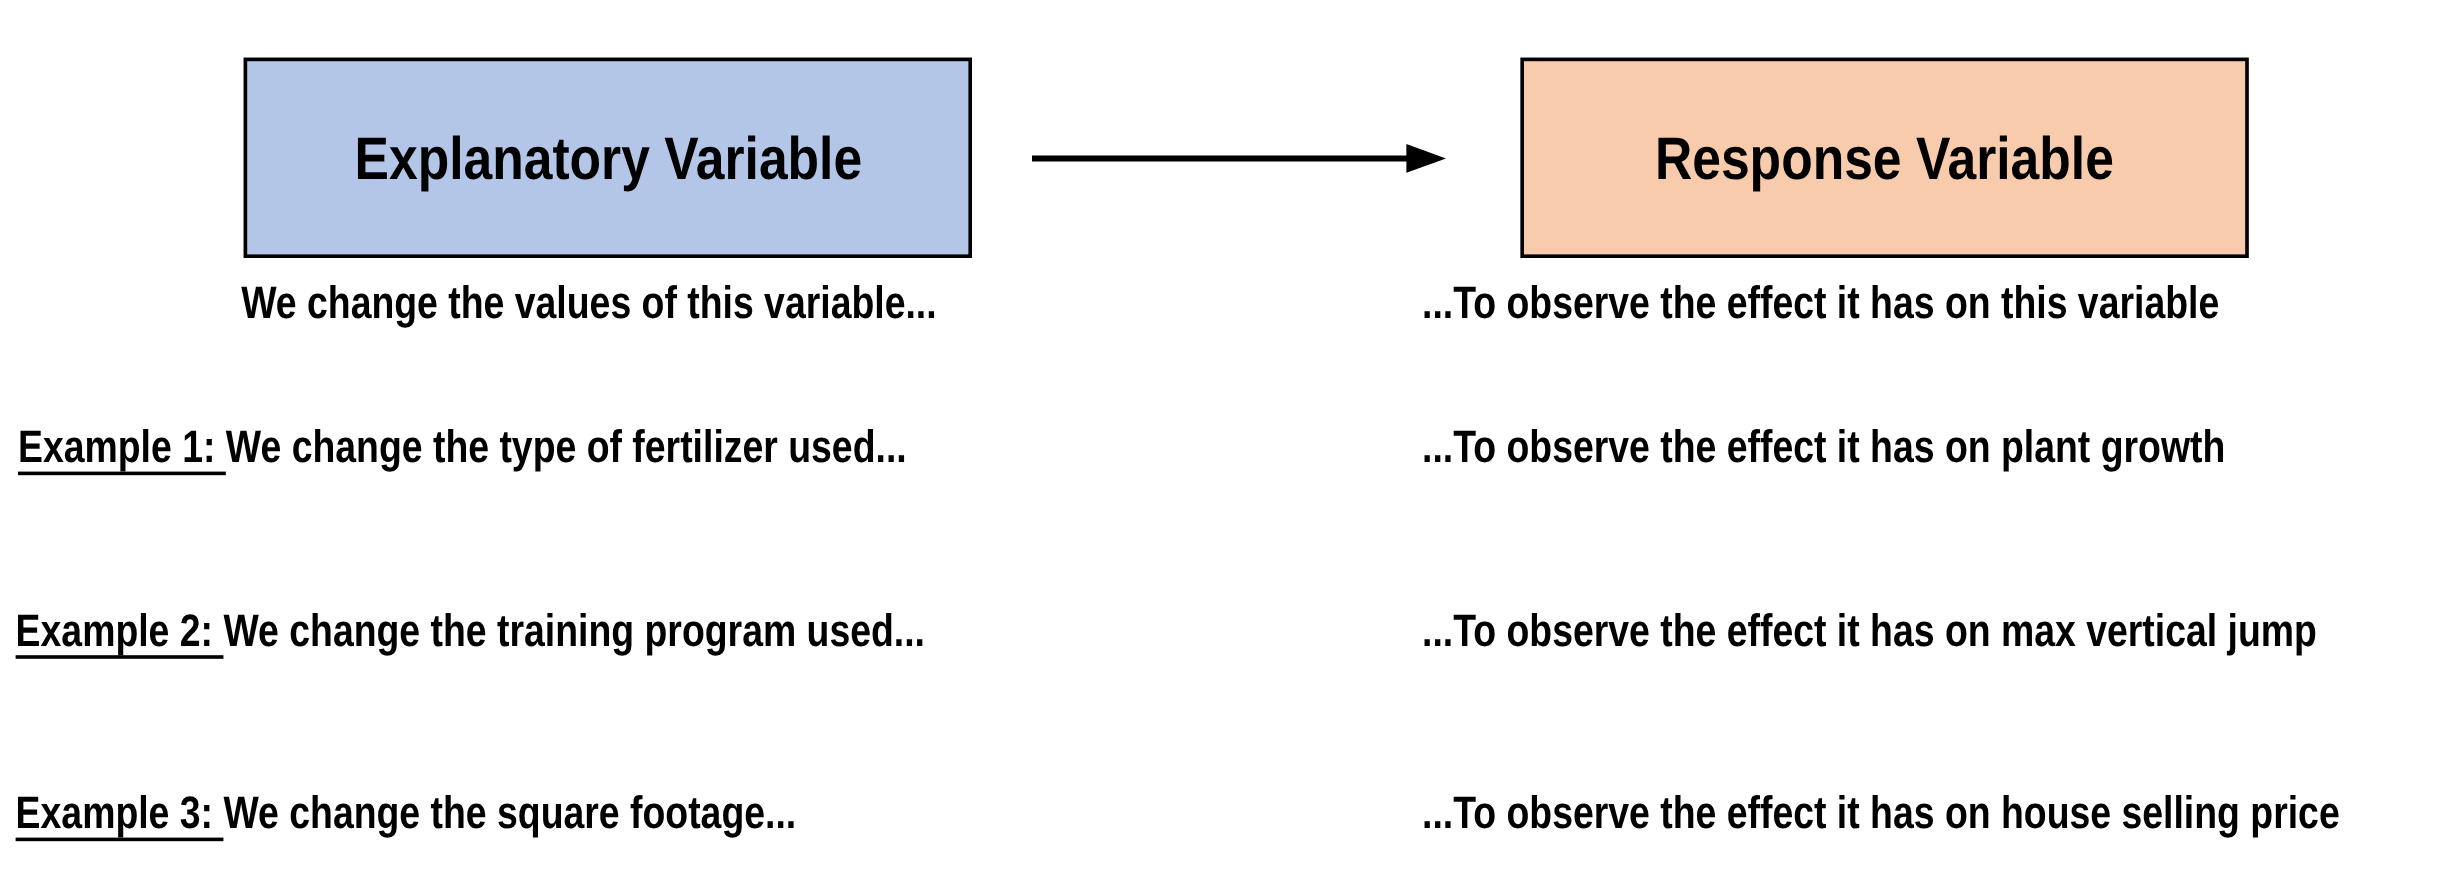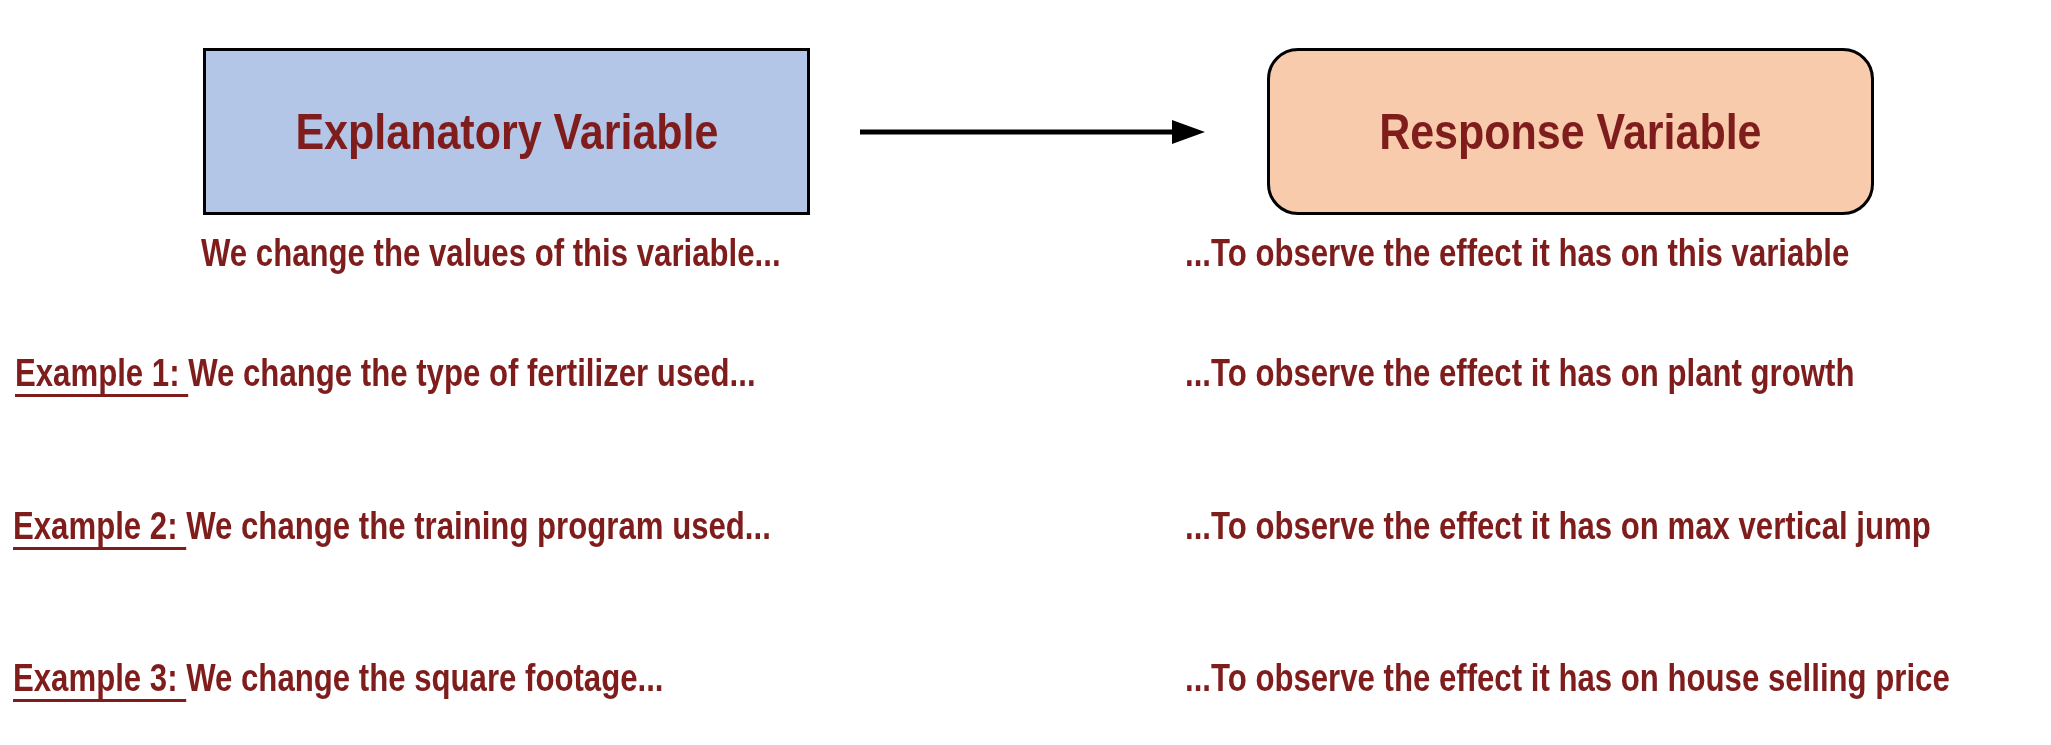--- a/index.html
+++ b/index.html
@@ -7,35 +7,35 @@
     padding: 0;
     background: #ffffff;
     font-family: "Liberation Sans", sans-serif;
   }
   .canvas {
     position: relative;
     width: 2051px;
     height: 745px;
     background: #ffffff;
     overflow: hidden;
-    color: #7f1d1d;
+    color: #000000;
   }
   .box {
     position: absolute;
     top: 48px;
     height: 167px;
     width: 607px;
     border: 3px solid #000000;
     box-sizing: border-box;
     display: flex;
     align-items: center;
     justify-content: center;
   }
   .box-explanatory { left: 203px; background: #b3c6e7; }
-  .box-response   { left: 1267px; background: #f7cbac; border-radius: 31px; }
+  .box-response   { left: 1267px; background: #f7cbac; }
   .box-title {
     font-size: 50px;
     font-weight: 700;
     white-space: nowrap;
     display: inline-block;
     transform: scaleX(0.86);
     transform-origin: center center;
   }
   .arrow-svg {
     position: absolute;

